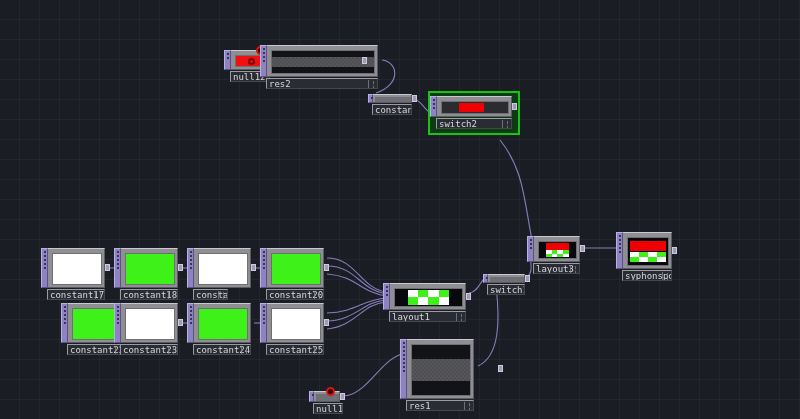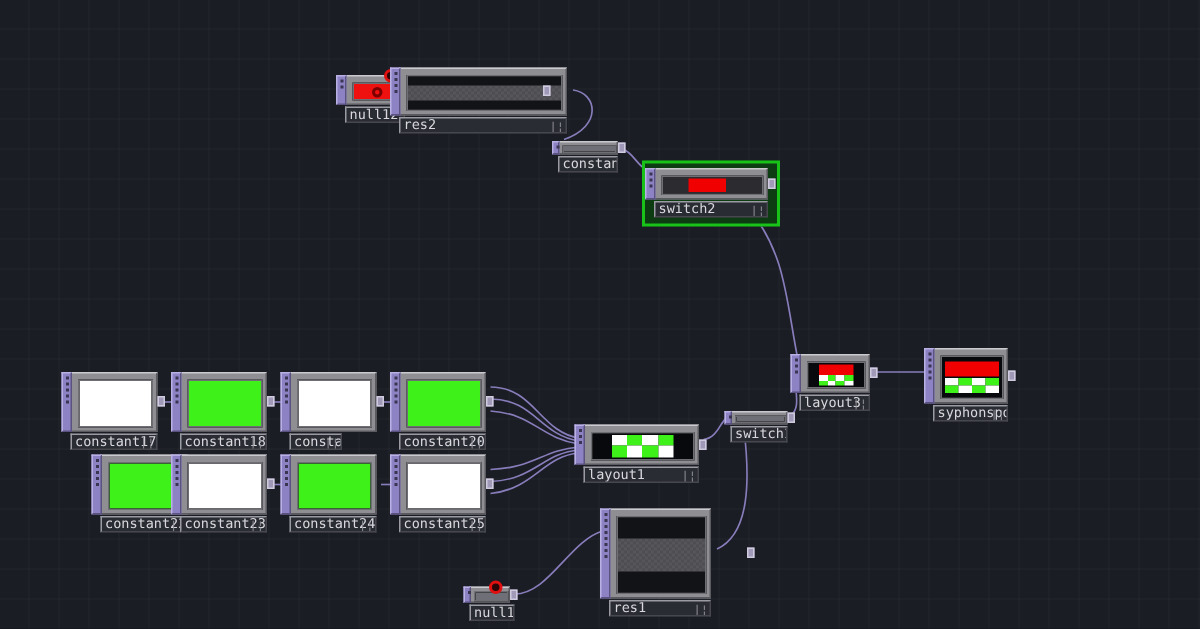--- a/index.html
+++ b/index.html
@@ -158,21 +158,21 @@
           <div class="nviewer" style="left: 2px; top: 2px; width: 36px; height: 5px; border: 1px solid rgb(110, 110, 117);">
             <div class="fill" style="background:#6f6f78"></div>
           </div>
         </div>
         <div class="flags" style="height: 9px; left: -4px; width: 5px;">
           <i></i>
         </div>
         <div class="outnub" style="top: 1px;"></div>
         <div class="nname" style="top: 10px; width: 40px;"><span>constant1</span></div>
       </div>
-      <div class="node" style="left: 436px; top: 112px; width: 76px; height: 34px;">
+      <div class="node" style="left: 436px; top: 96px; width: 76px; height: 34px;">
         <div class="sel" style="left: -8px; top: -5px; width: 92px; height: 44px;"></div>
         <div class="nbody" style="width: 76px; height: 21px;">
           <div class="nviewer" style="left: 4px; top: 4px; width: 68px; height: 13px; border: 1px solid rgb(110, 110, 117);">
             <div class="fill" style="background:#2b2b30"></div>
             <div class="red-bar" style="left:26%;top:10%;width:38%;height:80%"></div>
           </div>
         </div>
         <div class="flags" style="height: 21px;">
           <i></i>
           <i></i>

